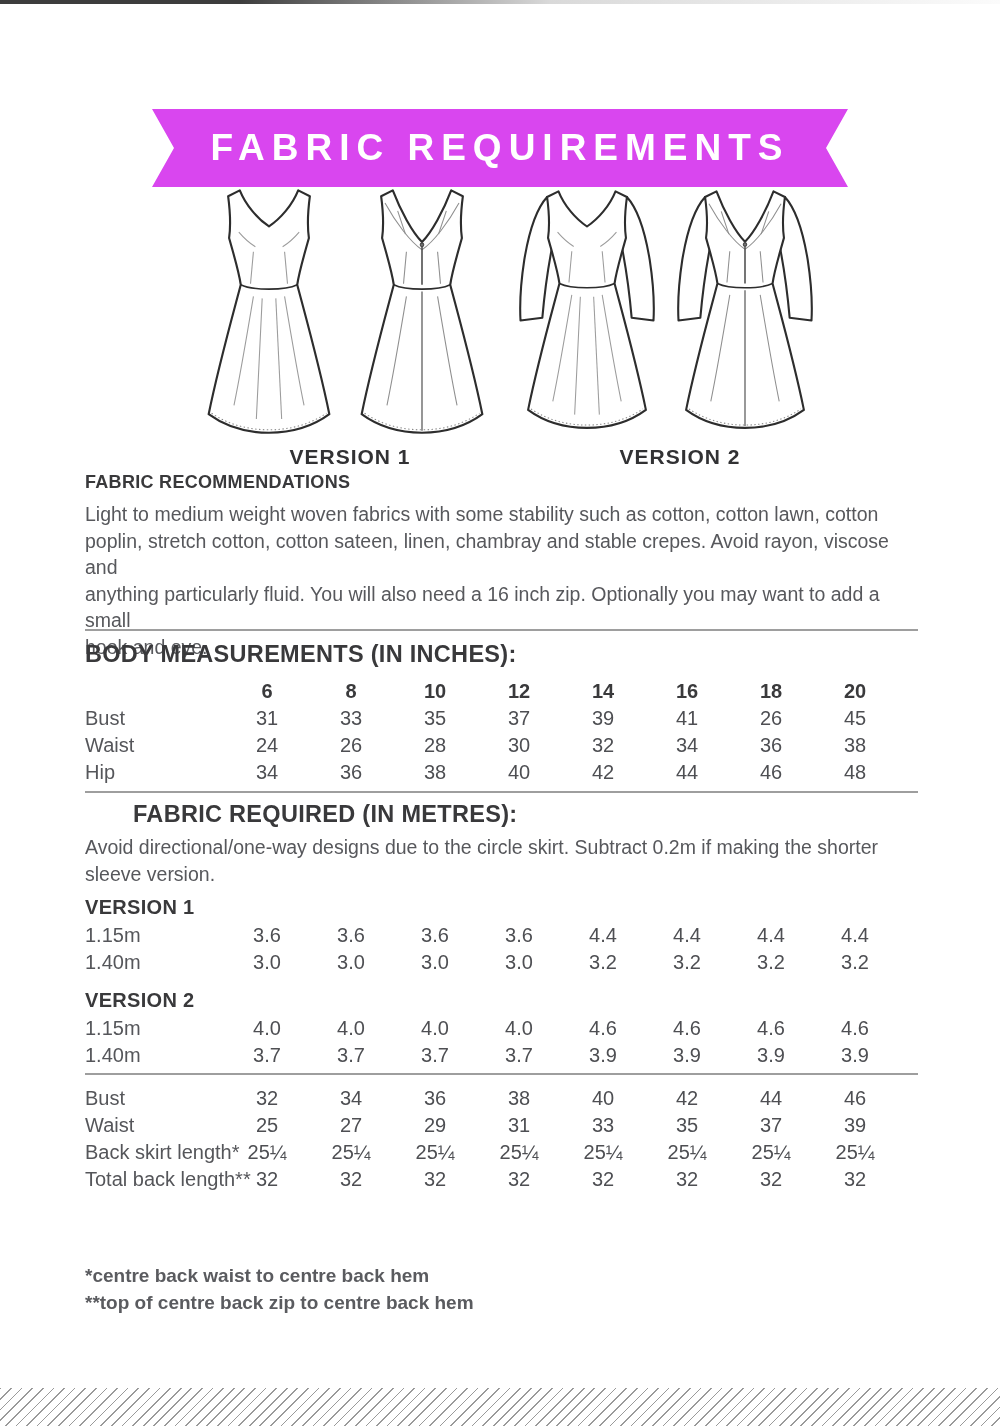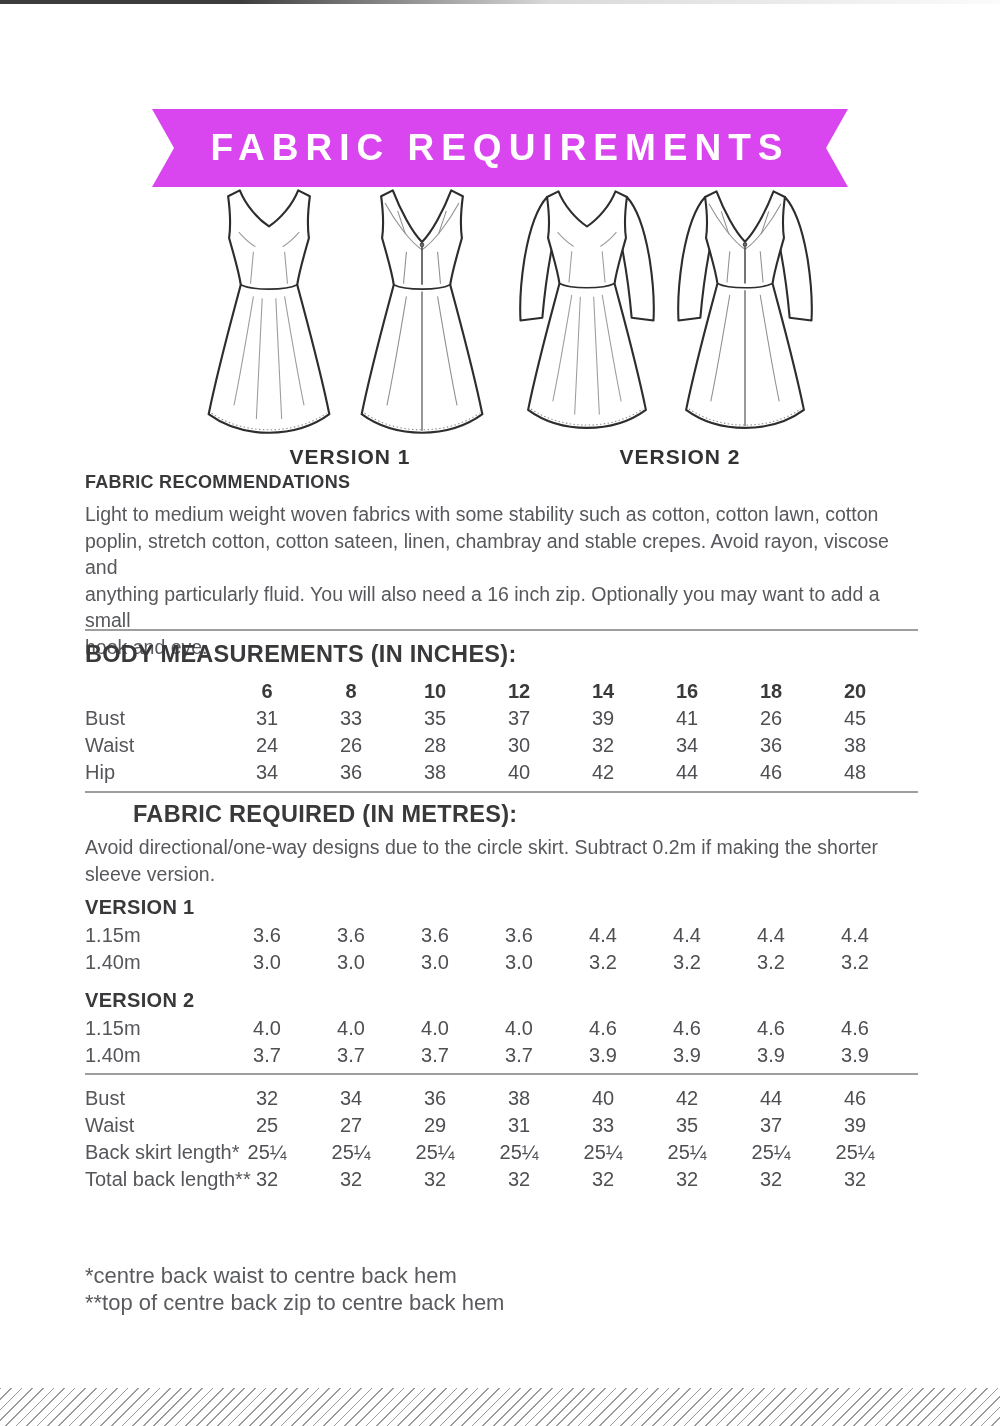--- a/index.html
+++ b/index.html
@@ -37,21 +37,21 @@
   #section-reco h2{margin-bottom:8px;font-size:18px;}
   #section-body-meas{top:641px;}
   #section-body-meas h2{margin-bottom:10px;}
   #section-fabric-req{top:801px;}
   #section-fabric-req h2{margin-bottom:6px;margin-left:48px;}
   #section-fabric-req .subhead1{margin-top:9px;margin-bottom:3px;}
   #section-fabric-req .subhead2{margin-top:13px;margin-bottom:3px;}
   #section-finished{top:1085px;}
   #section-finished h2{margin-bottom:8px;}
   #section-footnotes{top:1262px;}
-  .footnote{margin:0;font-size:22px;line-height:27px;color:#5a5b5f;font-weight:400;}
+  .footnote{margin:0;font-size:19px;line-height:27px;color:#5a5b5f;font-weight:700;}
   
   .trow,.hrow{display:grid;grid-template-columns:140px repeat(8,84px);height:27px;line-height:27px;font-size:20px;}
   .tlabel{text-align:left;color:#55565a;font-weight:300;white-space:nowrap;}
   .tcell{text-align:center;color:#4e4f53;font-weight:300;}
   .hrow .tcell{font-weight:bold;color:#3a3a3c;}
   
   #hatch{position:absolute;left:0;right:0;bottom:0;height:38px;
     background:repeating-linear-gradient(135deg,#9a9a9a 0px,#9a9a9a 1.2px,#ffffff 1.2px,#ffffff 7.5px);}
 </style>
 </head>

